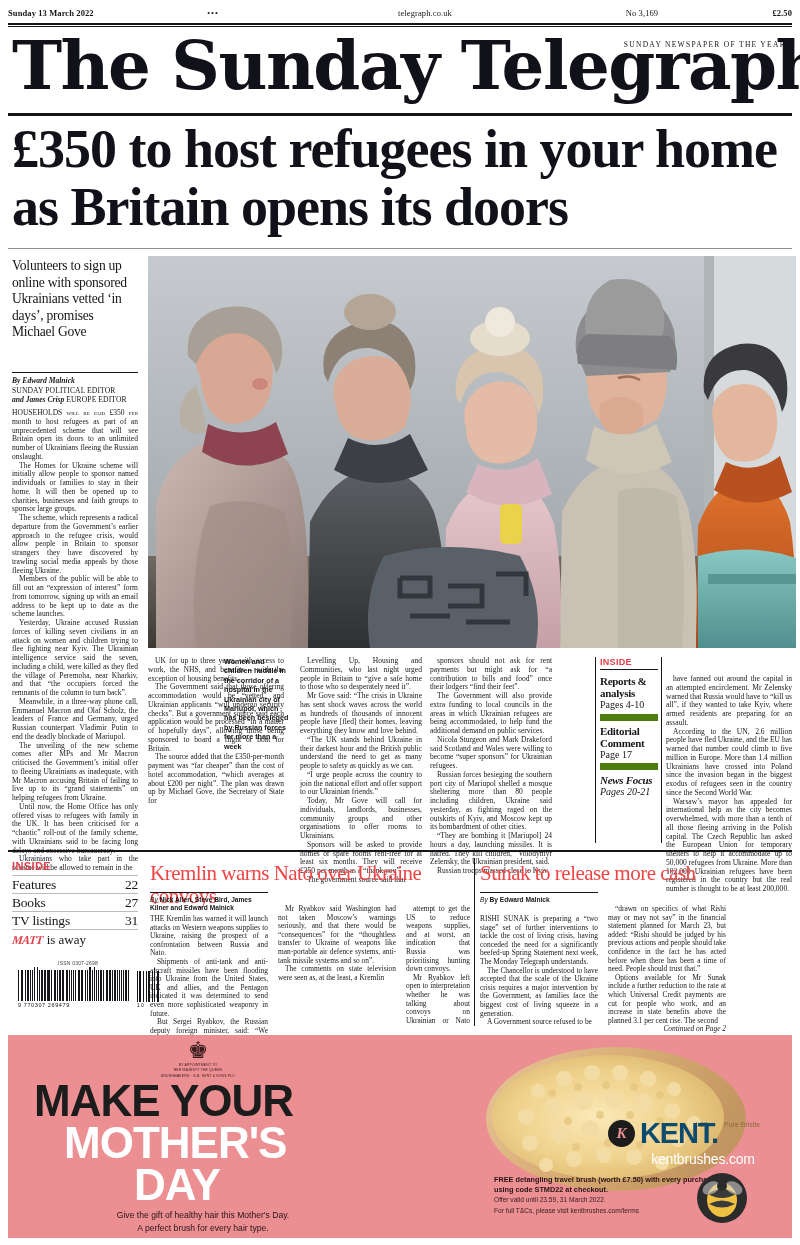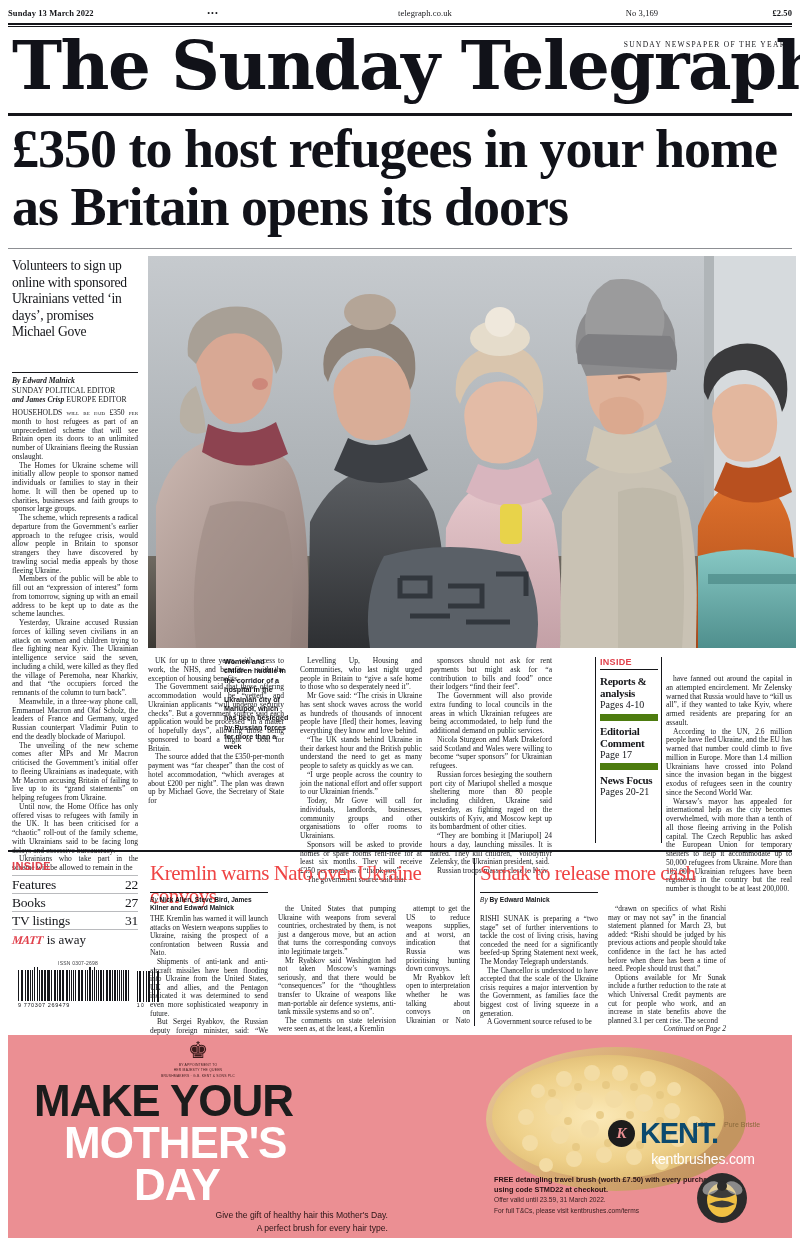--- a/index.html
+++ b/index.html
@@ -150,21 +150,21 @@
     color: #e0414c;
     border-bottom: 1px solid #15161a;
     padding-bottom: 2px;
     margin-bottom: 3px;
   }
   .inside-right .ient {
     border-bottom: 7px solid #4d7c0f;
     padding: 2px 0 3px;
     margin-bottom: 2px;
   }
-  .inside-right .ient:last-child { border-bottom: none; }
+  .inside-right .ient:last-child { border-bottom: none; font-style: italic; }
   .inside-right .ititle {
     font-family: "Liberation Serif", serif;
     font-weight: 700;
     font-size: 11px;
     line-height: 12px;
     letter-spacing: -.3px;
   }
   .inside-right .ipages {
     font-family: "Liberation Serif", serif;
     font-size: 10px;
@@ -311,21 +311,21 @@
     font-family: "Liberation Sans", sans-serif;
     font-weight: 700;
     letter-spacing: -1px;
     white-space: nowrap;
   }
   .ad-l1 { left: 26px; top: 44px; font-size: 44px; line-height: 44px; color: #1c1c1c; }
   .ad-l2 { left: 56px; top: 86px; font-size: 44px; line-height: 44px; color: #ffffff; }
   .ad-l3 { left: 126px; top: 128px; font-size: 44px; line-height: 44px; color: #ffffff; }
   .ad-sub {
     position: absolute; left: 10px; top: 174px; width: 370px;
-    text-align: right;
+    text-align: center;
     font-family: "Liberation Sans", sans-serif;
     font-size: 8.6px; line-height: 13px;
     color: #2a1416;
   }
   .ad-brush {
     position: absolute; right: -6px; top: -4px; width: 330px; height: 180px;
   }
   .ad-brand {
     position: absolute; left: 600px; top: 84px; width: 190px;
     display: flex; align-items: center; gap: 5px;
@@ -644,21 +644,20 @@
     <span>Nick Allen, Steve Bird,</span>
     <span>James Kilner</span>
     <span>and Edward Malnick</span>
   </div>
   <div class="scol" id="scol1">
       <p class="first">THE Kremlin has warned it will launch attacks on Western weapons supplies to Ukraine, raising the prospect of a confrontation between Russia and Nato.</p>
       <p>Shipments of anti-tank and anti-aircraft missiles have been flooding into Ukraine from the United States, UK and allies, and the Pentagon indicated it was determined to send even more sophisticated weaponry in future.</p>
       <p>But Sergei Ryabkov, the Russian deputy foreign minister, said: “We warned</p>
     </div>
   <div class="scol" id="scol2">
-      <p>the United States that pumping Ukraine with weapons from several countries, orchestrated by them, is not just a dangerous move, but an action that turns the corresponding convoys into legitimate targets.”</p>
       <p>Mr Ryabkov said Washington had not taken Moscow’s warnings seriously, and that there would be “consequences” for the “thoughtless transfer to Ukraine of weapons like man-portable air defence systems, anti-tank missile systems and so on”.</p>
       <p>The comments on state television were seen as, at the least, a Kremlin</p>
     </div>
   <div class="scol" id="scol3">
       <p>attempt to get the US to reduce weapons supplies, and at worst, an indication that Russia was prioritising hunting down convoys.</p>
       <p>Mr Ryabkov left open to interpretation whether he was talking about convoys on Ukrainian or Nato soil being “legitimate targets”.</p>
     </div>
 
   <div class="vrule" style="left:474px;top:858px;height:168px;background:#15161a;"></div>
 

